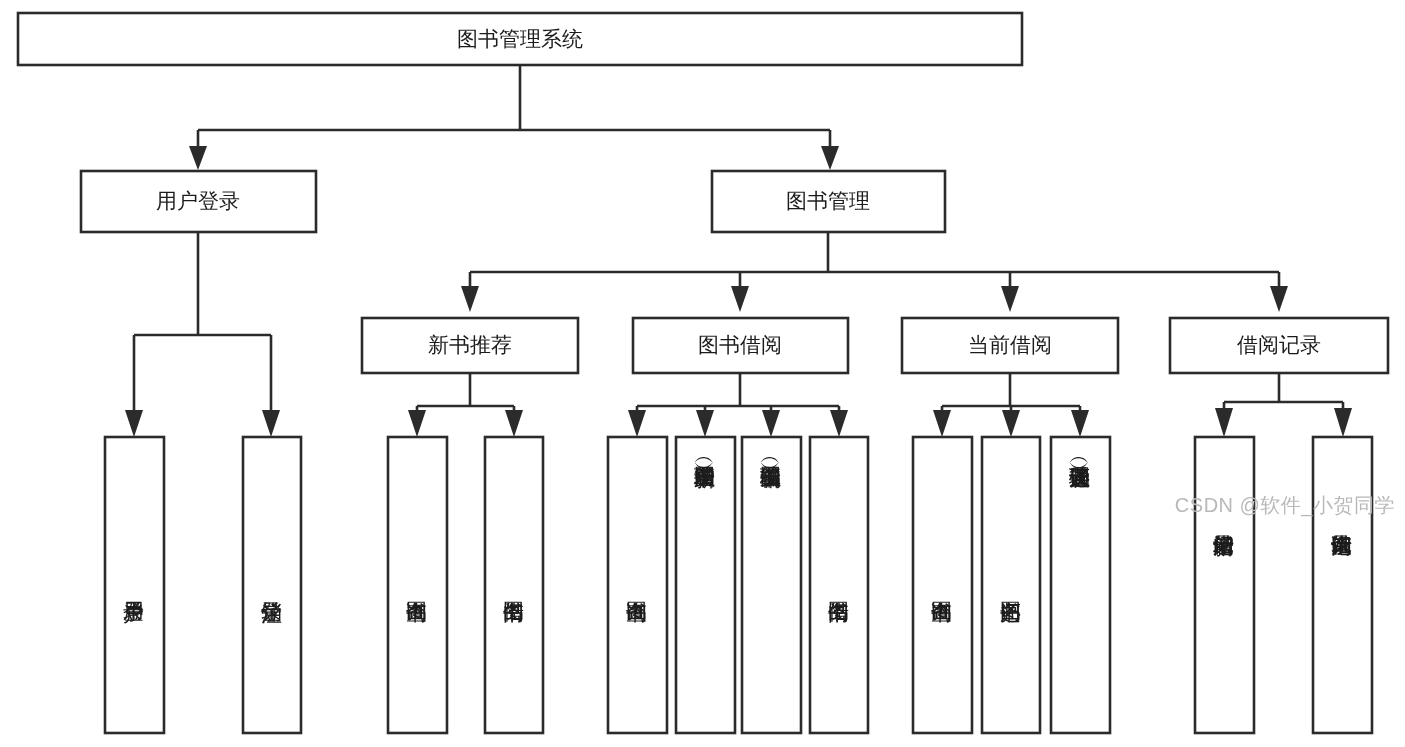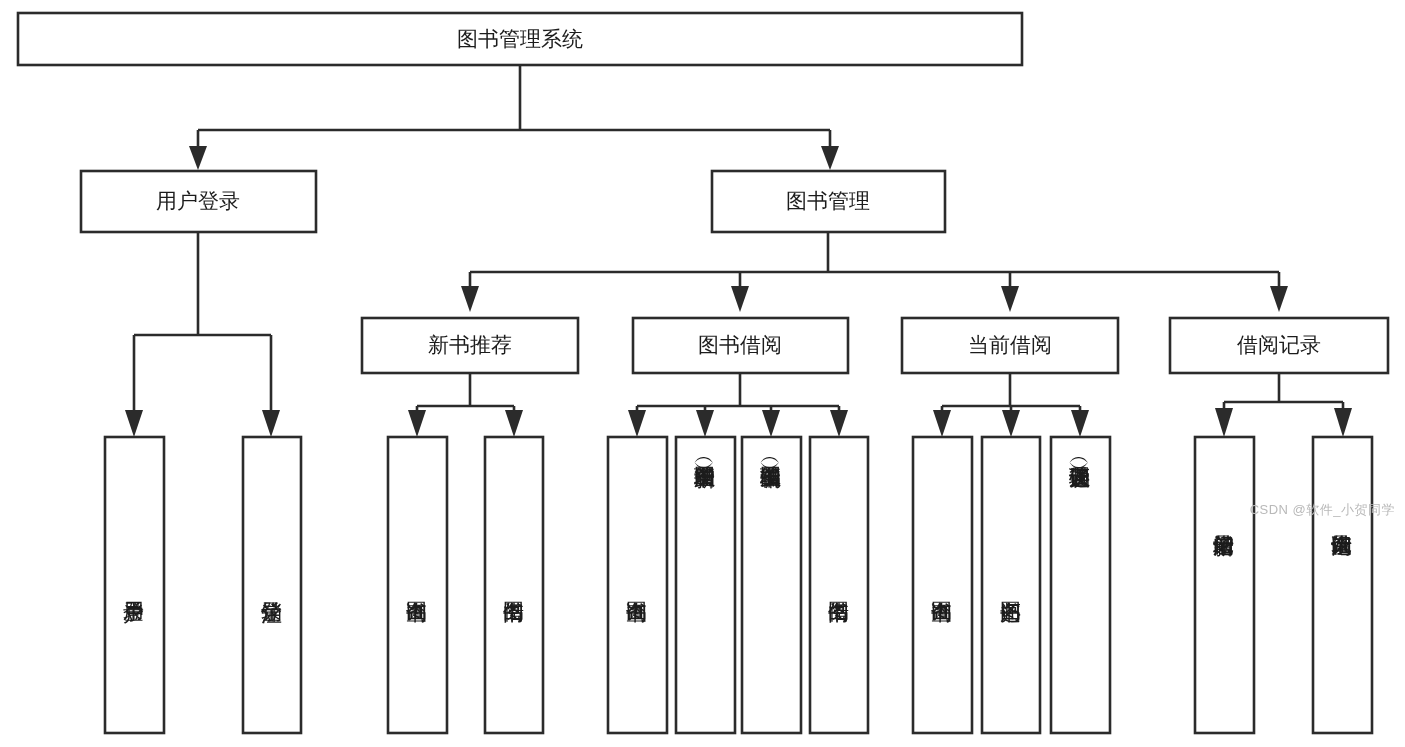--- a/index.html
+++ b/index.html
@@ -53,21 +53,21 @@
     font-family: "Liberation Sans", "DejaVu Sans", sans-serif;
     font-size: 21px;
     fill: #1c1c1c;
     text-anchor: middle;
   }
   .watermark {
     position: absolute;
     right: 10px;
     bottom: 6px;
     font-family: "Liberation Sans", "DejaVu Sans", sans-serif;
-    font-size: 13px;
+    font-size: 20px;
     color: #b9b9b9;
     white-space: nowrap;
     letter-spacing: 0.5px;
   }
 </style>
 </head>
 <body>
 
 <div id="diagram-root">
 

